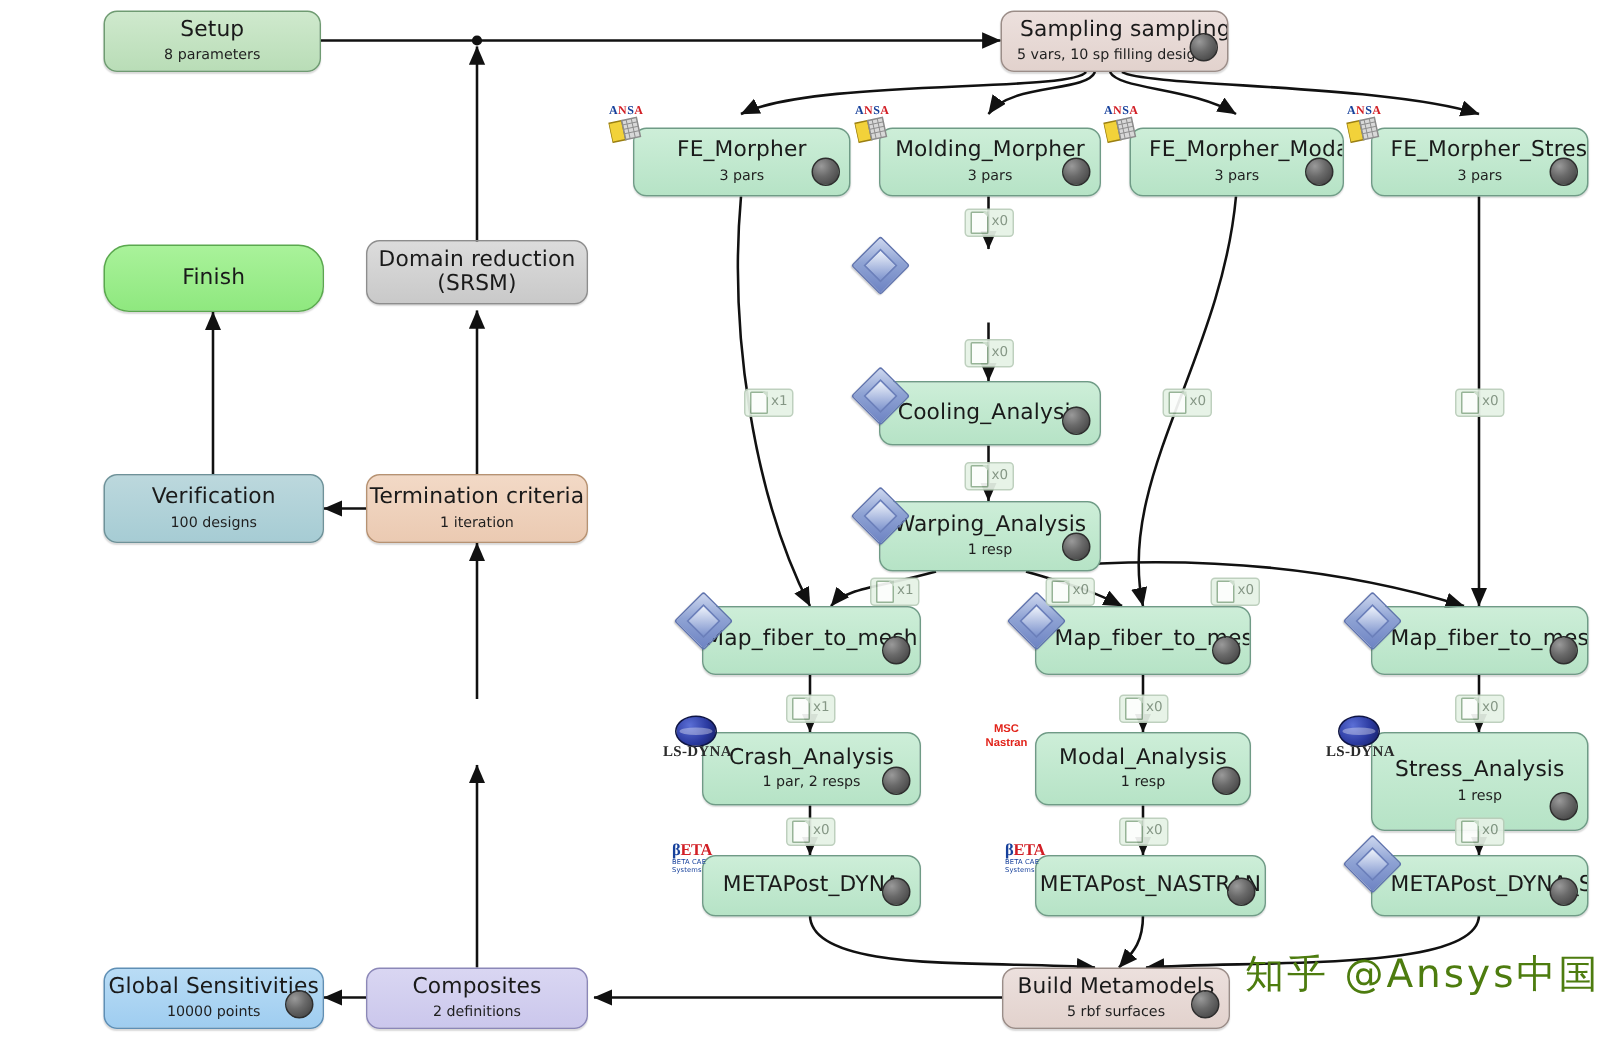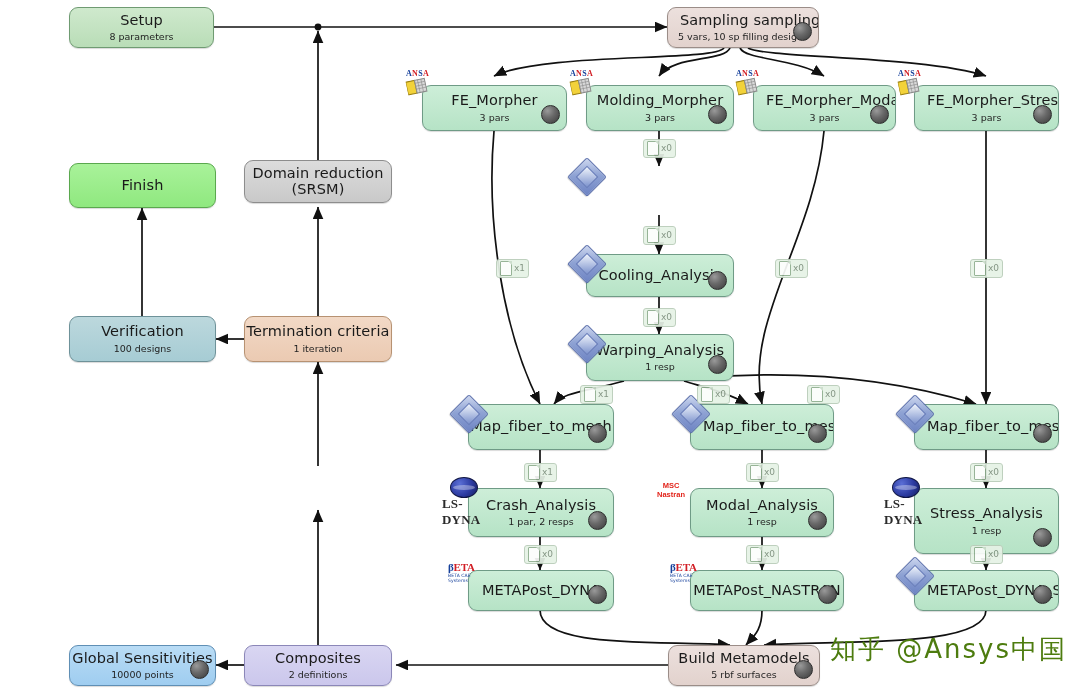--- a/index.html
+++ b/index.html
@@ -45,21 +45,21 @@
     overflow:hidden;
     text-overflow:clip;
     padding-left:12px;
     box-sizing:border-box;
   }
 
   
   .c-green{background:linear-gradient(#cfe9cd,#b9ddb7);border-color:#6f9b72;}
   .c-mint {background:linear-gradient(#cdeed8,#b6e3c6);border-color:#6f9b86;}
   .c-pinkg{background:linear-gradient(#ece0dd,#e2d2cd);border-color:#9b8d88;}
-  .c-bgreen{background:linear-gradient(#a9f29a,#8fe87f);border-color:#5aa84e;}
+  .c-bgreen{background:linear-gradient(#a9f29a,#8fe87f);border-color:#5aa84e;border-radius:17px;}
   .c-gray {background:linear-gradient(#dcdcdc,#c9c9c9);border-color:#8d8d8d;}
   .c-teal {background:linear-gradient(#bcd8dd,#a6ccd4);border-color:#6e9299;}
   .c-peach{background:linear-gradient(#f2d9c6,#ebcab2);border-color:#b79272;}
   .c-yellow{background:linear-gradient(#fdf4bd,#f9ecA4);background:linear-gradient(#fdf5c0,#f8eb9f);border-color:#c8b650;}
   .c-blue {background:linear-gradient(#b9dcf5,#9fcdf0);border-color:#5f8fb5;}
   .c-lav  {background:linear-gradient(#d9d6f2,#cbc7ec);border-color:#8b87b8;}
 
   
   .sphere{
     position:absolute;
@@ -137,21 +137,21 @@
     position:absolute;left:8px;top:0;width:26px;height:19px;border-radius:50%;
     background:radial-gradient(circle at 34% 30%,#5b6fd6 0%,#2b3aa0 55%,#141c5c 100%);
     border:1px solid #0e1442;
     overflow:hidden;
   }
   .dyna-globe:before{
     content:"";position:absolute;left:2px;top:7px;width:22px;height:5px;
     background:rgba(255,255,255,.35);border-radius:50%;
   }
   .dyna-txt{
-    position:absolute;left:0;top:19px;font-size:13px;font-weight:bold;color:#2b2b2b;
+    position:absolute;left:0;top:19px;font-size:10px;font-weight:bold;color:#2b2b2b;
     font-family:"Liberation Serif","DejaVu Serif",serif;letter-spacing:.2px;
   }
 
   .msc-wrap{width:40px;height:24px;}
   .msc-txt{
     font-size:7.5px;font-weight:bold;color:#e2241b;line-height:9px;
     font-family:"Liberation Sans",sans-serif;text-align:center;
   }
 
   .beta-wrap{width:44px;height:20px;}

